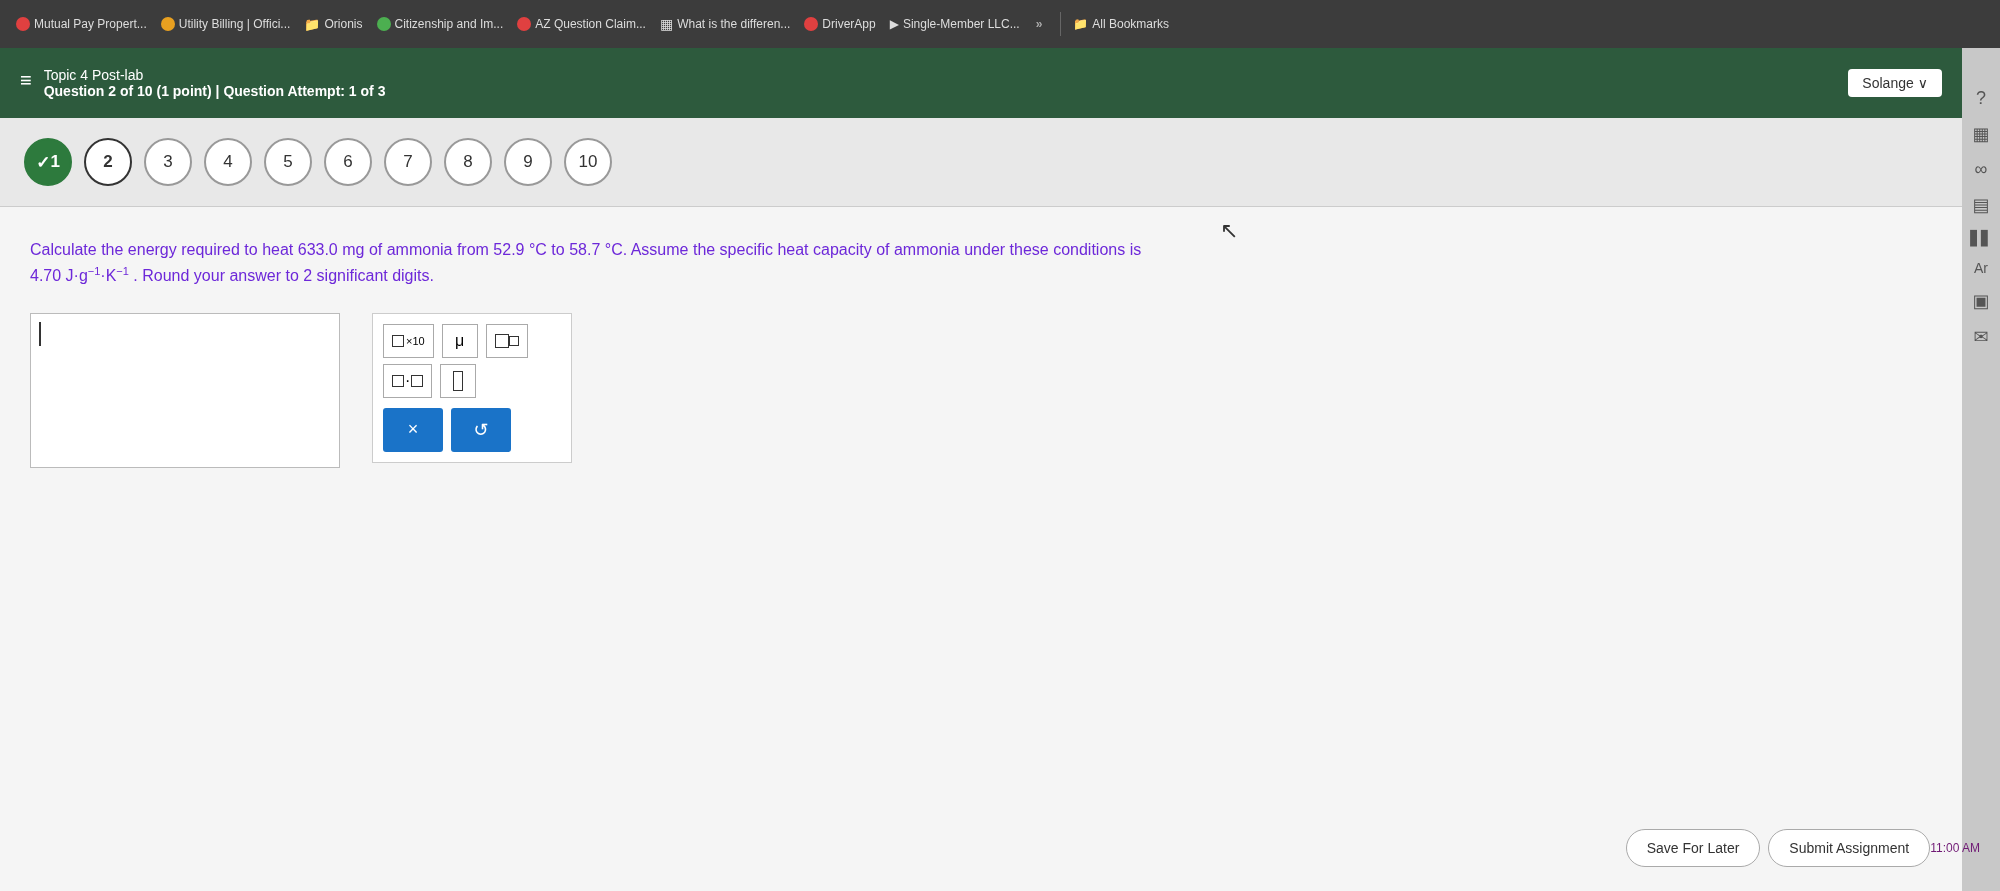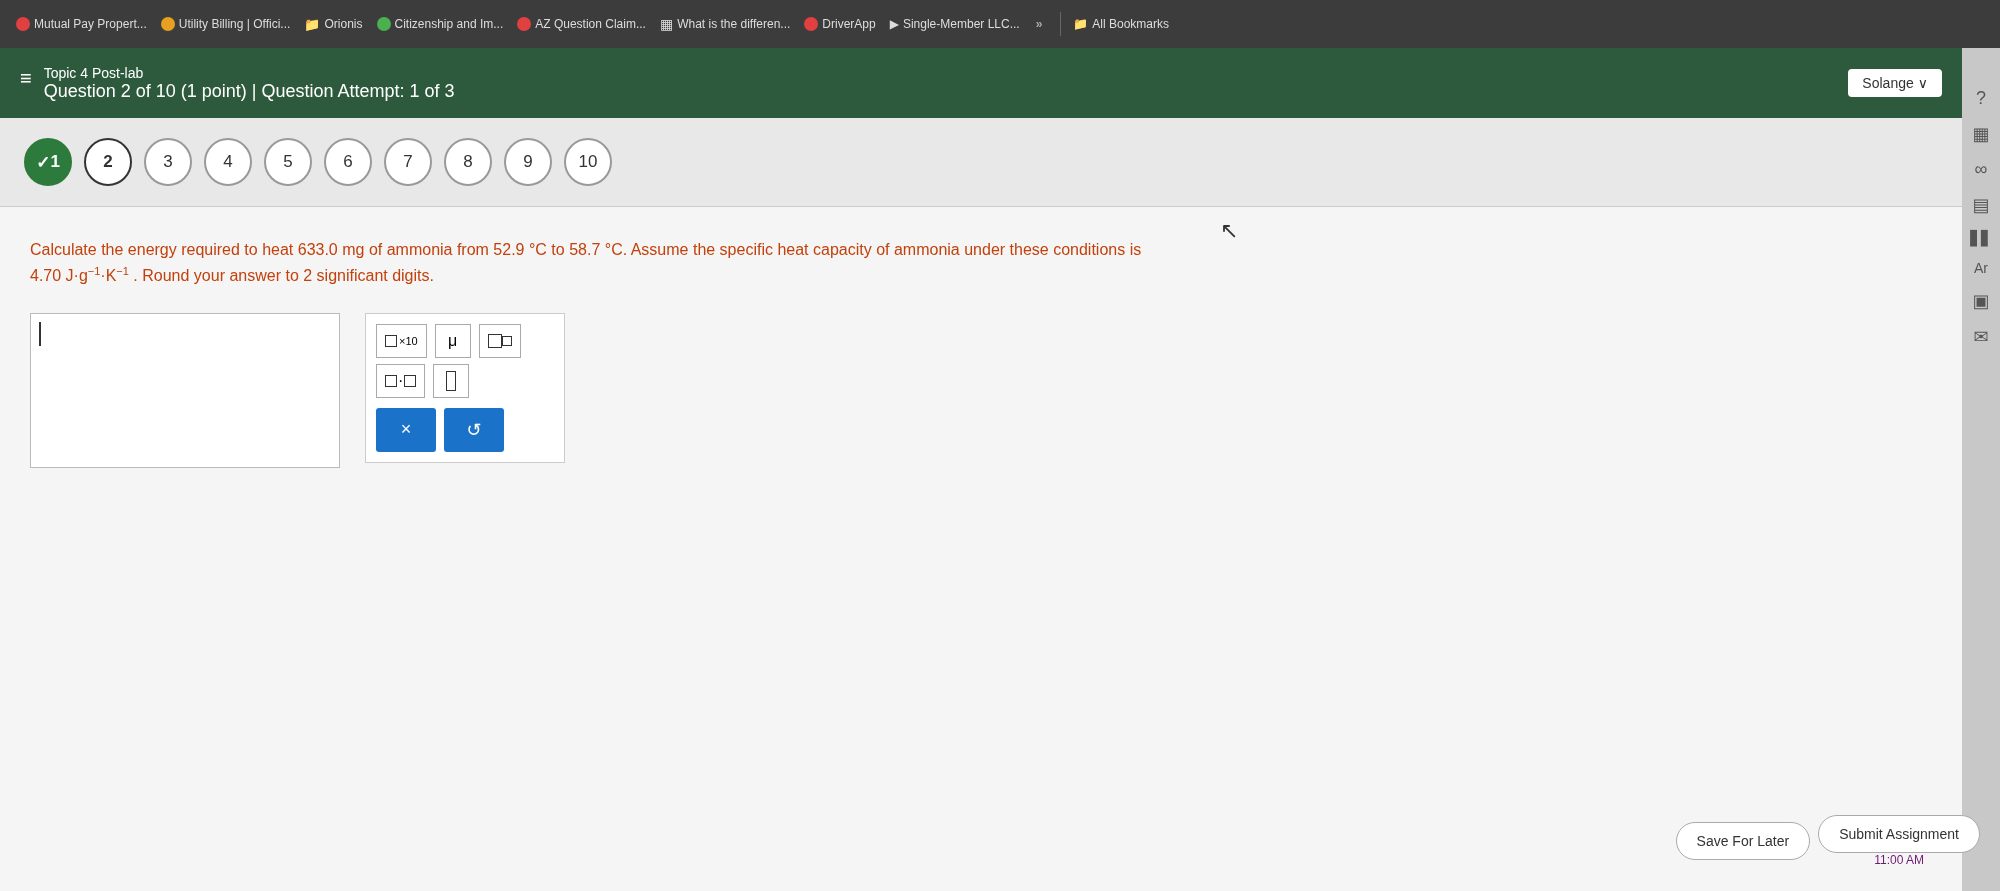--- a/index.html
+++ b/index.html
@@ -96,22 +96,22 @@
       cursor: pointer;
       margin-top: 2px;
       color: white;
     }
     .header-title-block {}
     .header-title-block .topic {
       font-size: 14px;
       font-weight: normal;
     }
     .header-title-block .question-info {
-      font-size: 18px;
-      font-weight: normal;
+      font-size: 14px;
+      font-weight: bold;
     }
     .header-right {
       display: flex;
       align-items: center;
     }
     .user-btn {
       background: white;
       color: #333;
       border: none;
       padding: 6px 14px;
@@ -159,32 +159,32 @@
 
     
     .question-body {
       padding: 30px 30px 20px 30px;
       background: #f5f5f5;
       flex: 1;
     }
     .question-text {
       font-size: 16px;
       line-height: 1.6;
-      color: #c2410c;
+      color: #6d28d9;
       margin-bottom: 24px;
       max-width: 1300px;
     }
     .question-text sup {
       font-size: 11px;
     }
 
     
     .answer-area {
       display: flex;
-      gap: 9px;
+      gap: 16px;
       align-items: flex-start;
       margin-top: 10px;
     }
 
     
     .answer-input-box {
       width: 310px;
       height: 155px;
       border: 1px solid #bbb;
       background: white;
@@ -487,17 +487,17 @@
     <div class="rp-icon">▣</div>
     <div class="rp-icon">✉</div>
   </div>
 
 </div>
 
 <div class="cursor-arrow">↖</div>
 
 <div class="footer-bar">
   <button class="footer-btn">Save For Later</button>
-  <div style="display:flex;flex-direction:column;align-items:center;">
+  <div style="display:flex;flex-direction:row;align-items:center;">
     <button class="footer-btn-primary">Submit Assignment</button>
     <div class="time-display">11:00 AM</div>
   </div>
 </div>
 
 </body></html>

